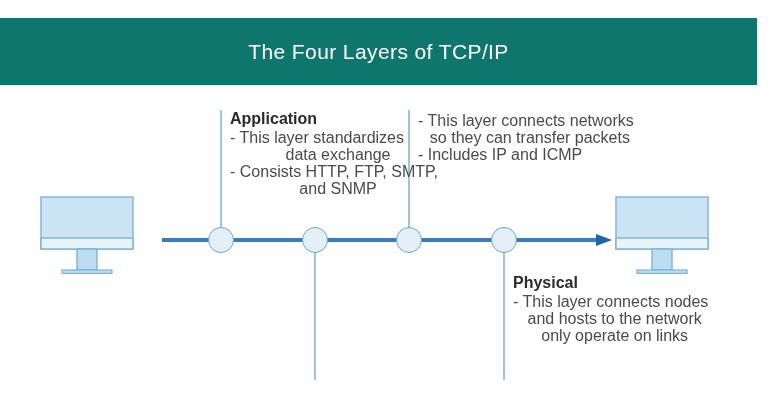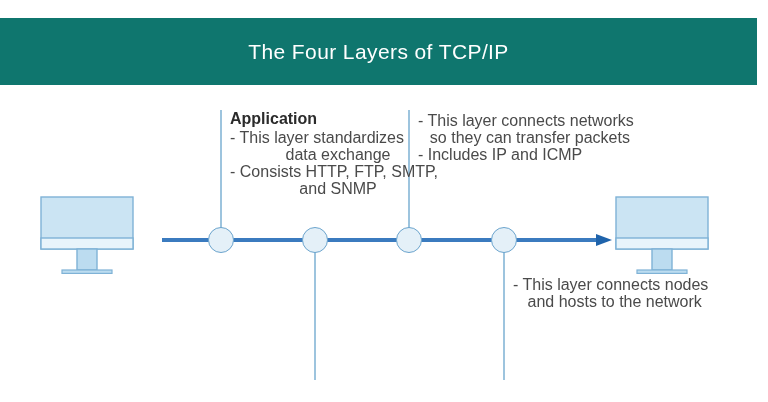--- a/index.html
+++ b/index.html
@@ -156,17 +156,19 @@
   </div>
 
   <div class="info-block" style="left:418px; top:112px;">
     <div class="info-line">- This layer connects networks</div>
     <div class="info-line indented">so they can transfer packets</div>
     <div class="info-line">- Includes IP and ICMP</div>
   </div>
 
 
   <div class="info-block" style="left:513px; top:276px;">
+    <div class="info-title">Physical</div>
     <div class="info-line">- This layer connects nodes</div>
     <div class="info-line indented">and hosts to the network</div>
+    <div class="info-line indented">only operate on links</div>
   </div>
 
 </div>
 
 </body></html>

